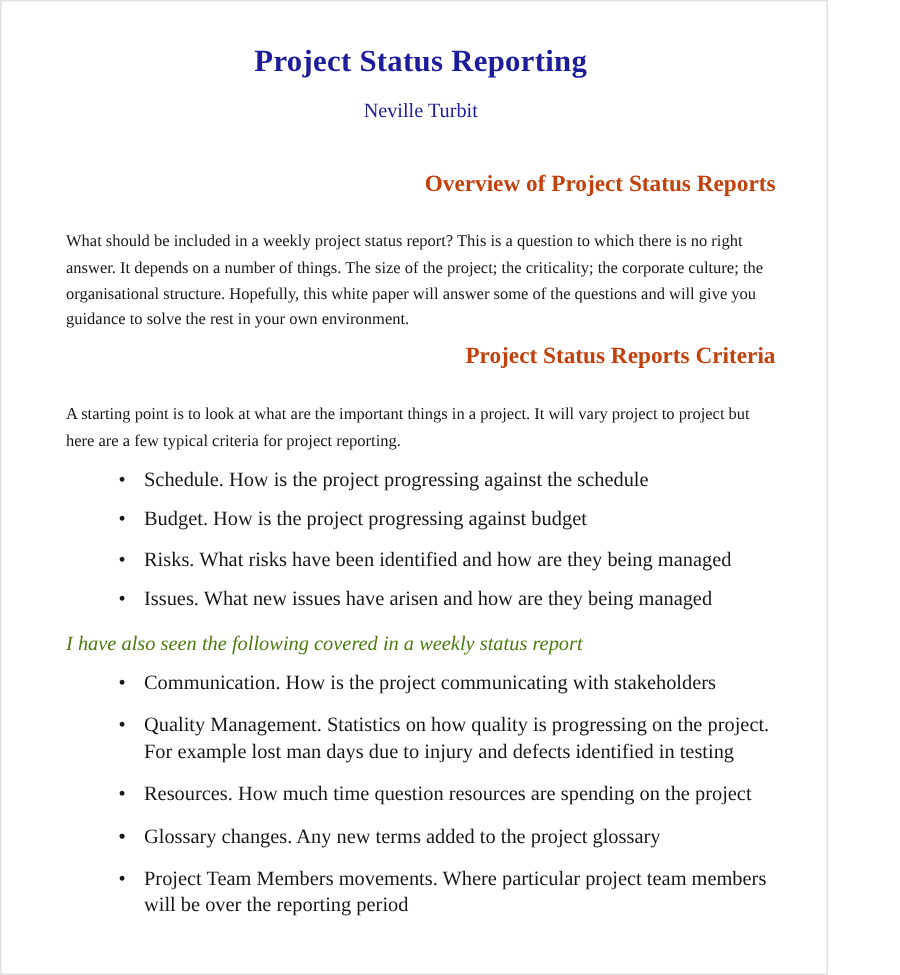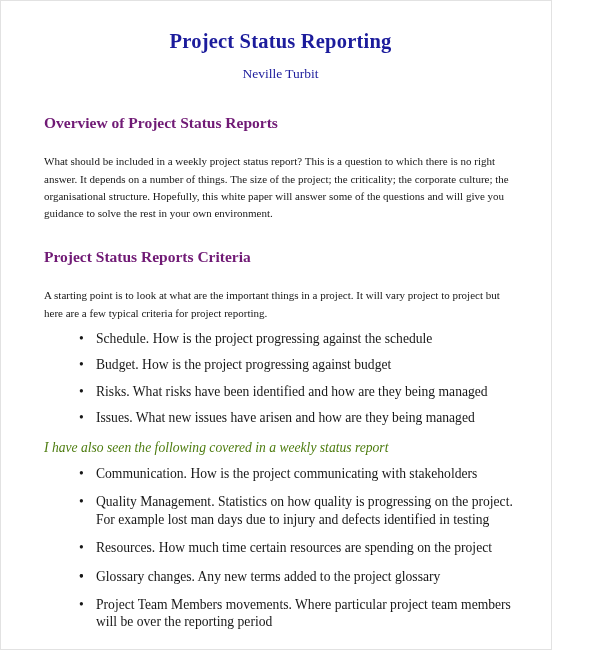--- a/index.html
+++ b/index.html
@@ -32,28 +32,29 @@
   }
   .doc-author {
     text-align: center;
     color: #1c1c9c;
     font-size: 13.5px;
     font-weight: normal;
     margin: 12px 0 0 0;
     line-height: 1.2;
   }
   .section-heading {
-    color: #701a75;
+    color: #c2410c;
     font-size: 15.5px;
     font-weight: bold;
     margin: 0;
     line-height: 1.25;
+    text-align: right;
   }
   .heading-1 { margin-top: 31px; }
-  .heading-2 { margin-top: 24px; }
+  .heading-2 { margin-top: 5px; }
   p.body-text {
     font-size: 11px;
     line-height: 17.4px;
     margin: 21px 0 0 0;
     text-align: left;
     color: #171717;
   }
   p.lead-text {
     font-size: 13.6px;
     line-height: 17.4px;
@@ -125,21 +126,21 @@
       <li>
         <span class="dot">•</span>
         <span>Communication.  How is the project communicating with stakeholders</span>
       </li>
       <li>
         <span class="dot">•</span>
         <span>Quality Management.  Statistics on how quality is progressing on the project.  For example lost man days due to injury and defects identified in testing</span>
       </li>
       <li>
         <span class="dot">•</span>
-        <span>Resources.  How much time certain resources are spending on the project</span>
+        <span>Resources.  How much time question resources are spending on the project</span>
       </li>
       <li>
         <span class="dot">•</span>
       </li>
       <li>
         <span class="dot">•</span>
         <span>Glossary changes.  Any new terms added to the project glossary</span>
       </li>
       <li>
         <span class="dot">•</span>

